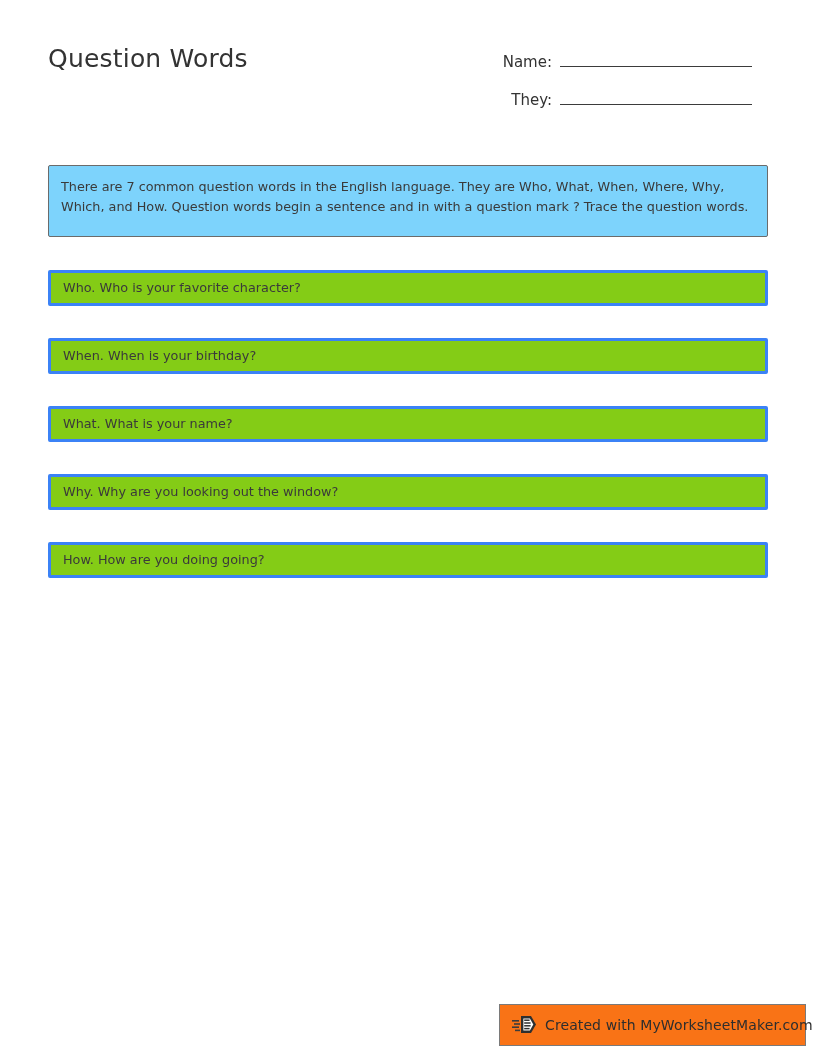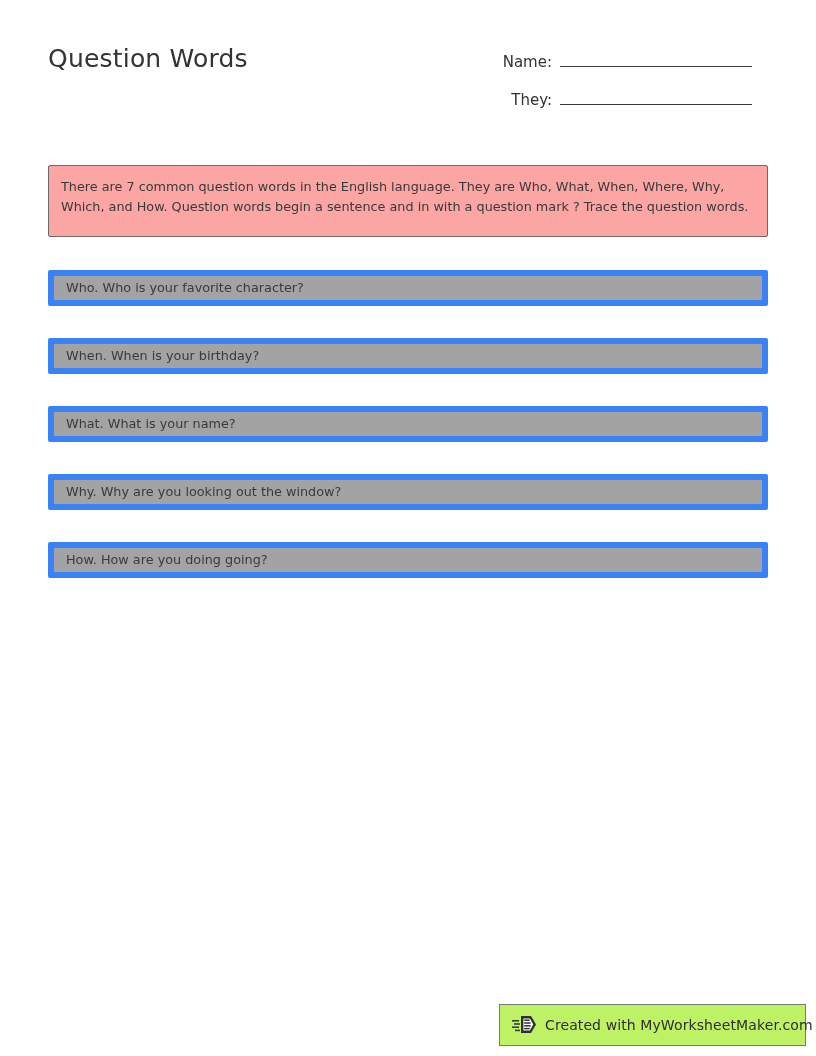--- a/index.html
+++ b/index.html
@@ -71,44 +71,44 @@
   
   .instruction-box {
     position: absolute;
     left: 48px;
     top: 165px;
     width: 720px;
     min-height: 72px;
     box-sizing: border-box;
     border: 1px solid #6b6b6b;
     border-radius: 2px;
-    background: #fca5a5;
+    background: #7dd3fc;
     padding: 11px 12px 10px 12px;
   }
   .instruction-text {
     font-size: 12.8px;
     line-height: 20px;
     color: #3a3a3a;
     text-align: left;
   }
 
   
   .rows {
     position: absolute;
     left: 48px;
     top: 270px;
     width: 720px;
   }
   .trace-row {
     box-sizing: border-box;
     width: 720px;
     height: 36px;
-    border: 6px solid #3b82f6;
+    border: 3px solid #3b82f6;
     border-radius: 2px;
-    background: #a3a3a3;
+    background: #84cc16;
     margin-bottom: 32px;
     display: flex;
     align-items: center;
     padding: 0 12px;
   }
   .trace-text {
     font-size: 12.8px;
     line-height: 18px;
     color: #3a3a3a;
     white-space: nowrap;
@@ -116,21 +116,21 @@
 
   
   .footer-badge {
     position: absolute;
     left: 499px;
     top: 1004px;
     width: 307px;
     height: 42px;
     box-sizing: border-box;
     border: 1px solid #7a7a7a;
-    background: #bef264;
+    background: #f97316;
     display: flex;
     align-items: center;
     padding-left: 12px;
   }
   .badge-logo {
     width: 26px;
     height: 24px;
     flex: 0 0 auto;
     margin-right: 7px;
     display: block;

